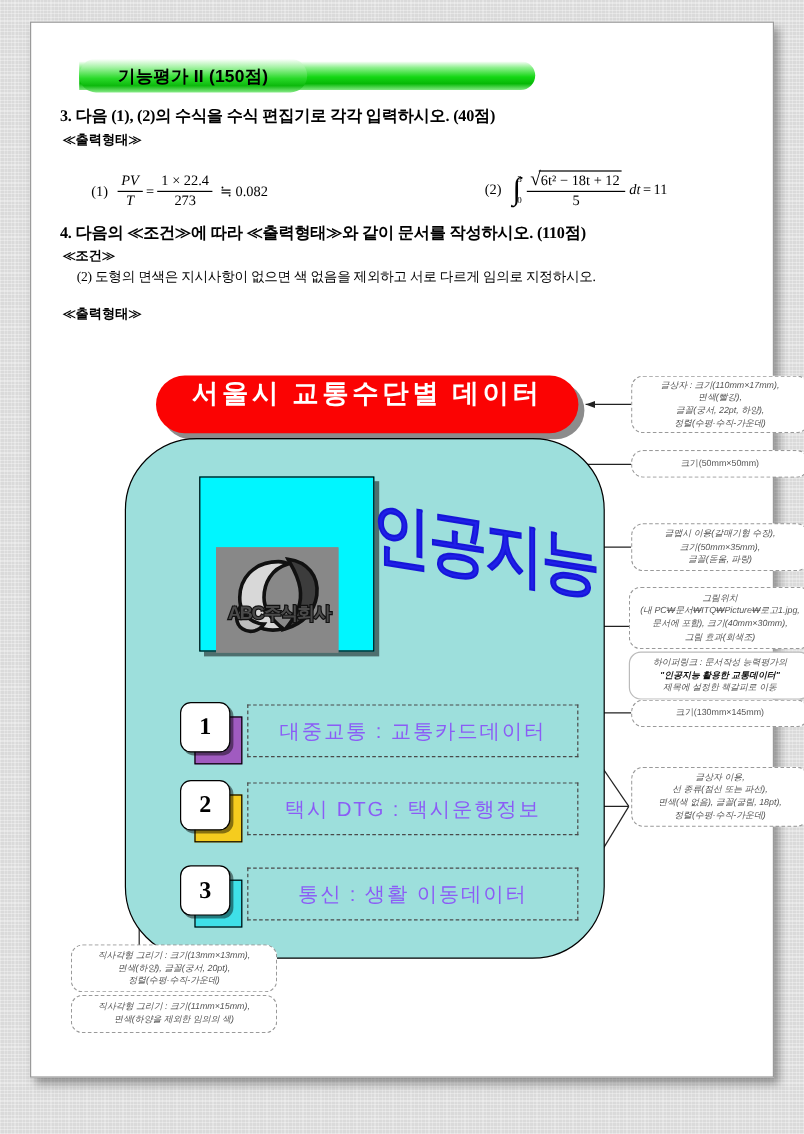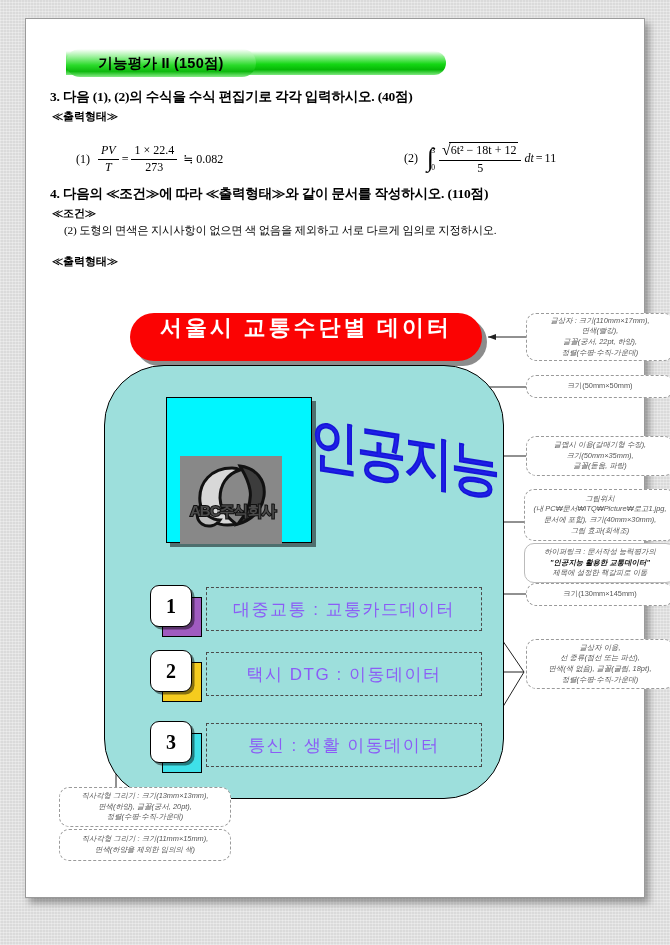--- a/index.html
+++ b/index.html
@@ -294,21 +294,21 @@
      <span>대중교통 : 교통카드데이터</span>
    </div>
 
    <div class="numgrp" style="left:124px; top:359px;">
      <div class="back" style="background:#f5cc1e; border:1.4px solid #000;"></div>
      <div class="front">
        <span>2</span>
      </div>
    </div>
    <div class="dashbox" style="left:180px; top:361px; width:276px;">
-     <span>택시 DTG : 이동데이터</span>
+     <span>택시 DTG : 택시운행정보</span>
    </div>
 
    <div class="numgrp" style="left:124px; top:430px;">
      <div class="back" style="background:#3fe0e8; border:1.4px solid #000;"></div>
      <div class="front">
        <span>3</span>
      </div>
    </div>
    <div class="dashbox" style="left:180px; top:432px; width:276px;">
      <span>통신 : 생활 이동데이터</span>

